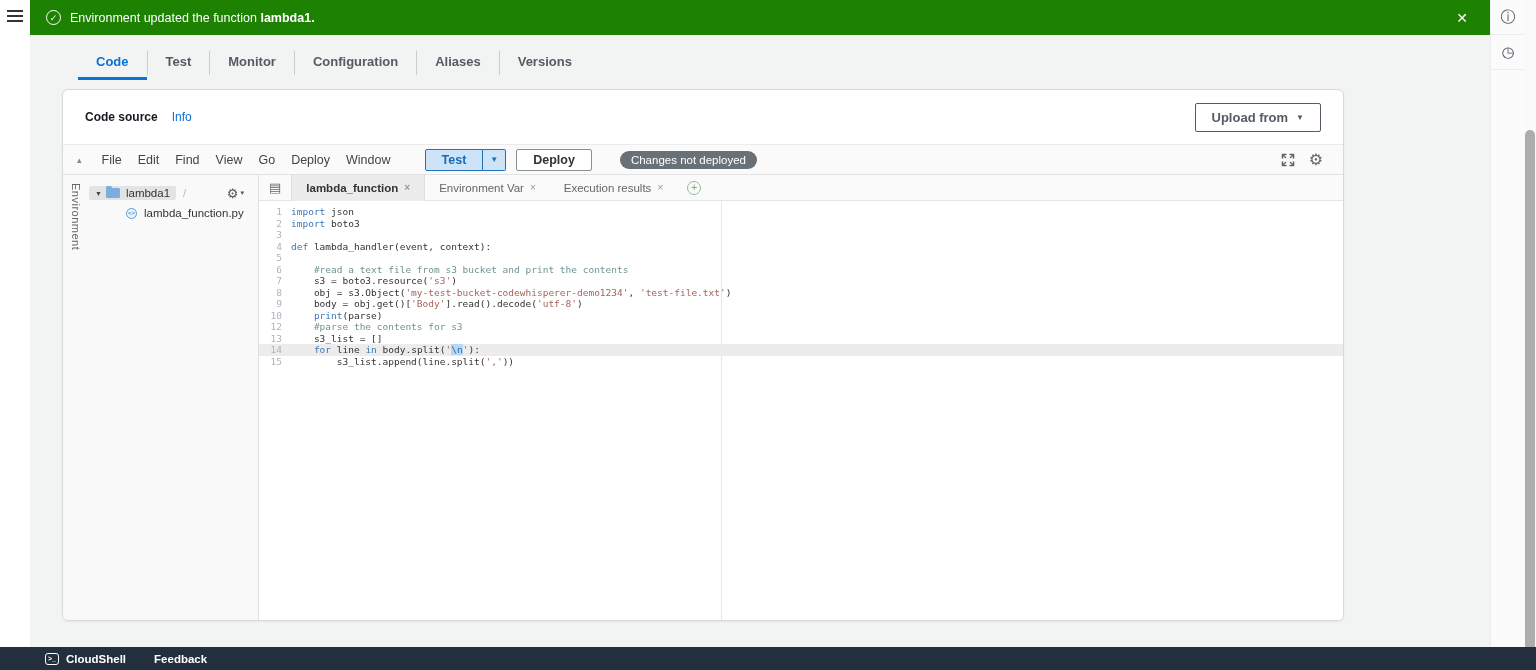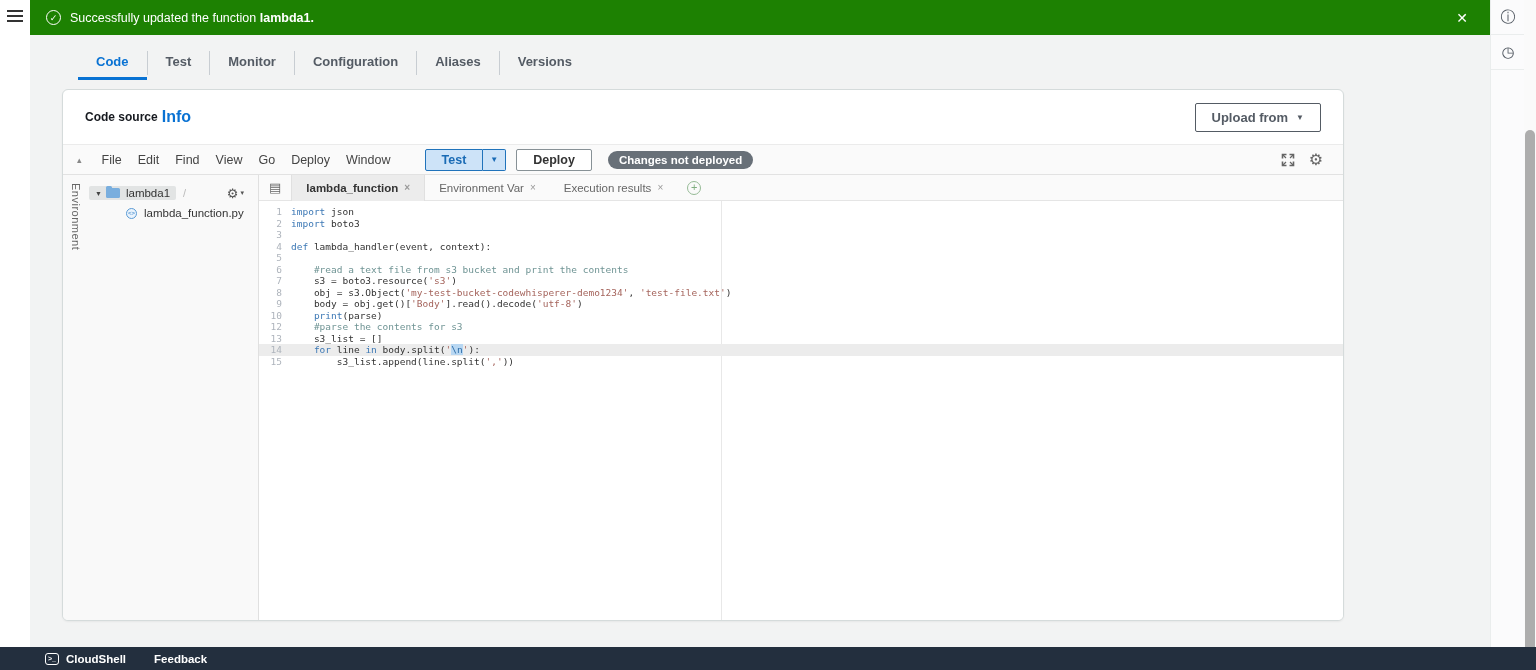--- a/index.html
+++ b/index.html
@@ -31,37 +31,37 @@
   .fn-tab { font-size:13px; font-weight:bold; color:#545b64; padding:8px 18px; cursor:pointer; white-space:nowrap;
             border-bottom:3px solid transparent; }
   .fn-tab.active { color:#0972d3; border-bottom-color:#0972d3; }
   .fn-tab-divider { width:1px; height:24px; background:#c8cdd2; }
 
   .card { margin:6px 0 0 32px; width:1282px; height:532px; background:#fff; border:1px solid #d5dbdb;
           border-radius:6px; position:relative; overflow:hidden; box-shadow:0 1px 2px rgba(0,0,0,0.05); }
 
   .card-header { height:54px; display:flex; align-items:center; padding:0 22px; }
   .card-title { font-size:12px; font-weight:bold; color:#16191f; }
-  .info-link { font-size:16px; font-weight:bold; color:#0972d3; margin-left:4px; cursor:pointer; }
+  .info-link { font-size:12px; font-weight:normal; color:#0972d3; margin-left:14px; cursor:pointer; }
   .upload-btn { margin-left:auto; border:1px solid #545b64; border-radius:2px; background:#fff; color:#545b64;
           font-weight:bold; font-size:13px; padding:6px 16px; cursor:pointer; display:flex; align-items:center; gap:8px; }
   .upload-btn .caret { font-size:8px; }
 
   .menu-row { height:31px; background:#fafafa; border-top:1px solid #ebebeb; border-bottom:1px solid #e2e2e2;
           display:flex; align-items:center; padding:0 14px; }
   .collapse-caret { color:#888; font-size:9px; margin-right:12px; cursor:pointer; }
   .menu-item { font-size:12.5px; color:#444; padding:4px 8px; cursor:pointer; }
   .test-split { display:flex; margin-left:26px; cursor:pointer; }
   .test-main { background:#cde3f8; border:1px solid #2073bb; color:#1a6bb5; font-weight:bold; font-size:12.5px;
           padding:3px 16px; border-radius:2px 0 0 2px; }
   .test-caret { background:#cde3f8; border:1px solid #2073bb; border-left:none; color:#1a6bb5; font-size:8px;
           padding:3px 7px; display:flex; align-items:center; border-radius:0 2px 2px 0; }
   .deploy-btn { margin-left:10px; background:#fff; border:1px solid #879196; color:#333; font-weight:bold;
           font-size:12.5px; padding:3px 16px; border-radius:2px; cursor:pointer; }
-  .status-badge { margin-left:16px; background:#687078; color:#fff; font-size:11.5px; font-weight:bold;
+  .status-badge { margin-left:28px; background:#687078; color:#fff; font-size:11.5px; font-weight:normal;
           padding:3px 11px; border-radius:10px; }
   .menu-right { margin-left:auto; display:flex; align-items:center; gap:14px; padding-right:6px; }
   .expand-icon svg { display:block; cursor:pointer; }
   .gear-icon { font-size:16px; color:#666; cursor:pointer; line-height:1; }
 
   .editor-body { display:flex; height:445px; }
   .left-panel { width:196px; border-right:1px solid #e0e0e0; background:#f9f9f9; display:flex; flex-direction:column; }
   .search-row { height:27px; display:flex; align-items:center; background:#f2f2f2; border-bottom:1px solid #e6e6e6; }
   .mag-wrap { width:28px; display:flex; justify-content:center; }
   .search-input { flex:1; margin-right:8px; height:19px; border:1px solid #cfcfcf; border-radius:2px; background:#fff;
@@ -124,21 +124,21 @@
   <div class="hamburger">
       <div></div>
       <div></div>
       <div></div>
     </div>
 </div>
 
 <div class="banner">
   <span class="check-circle">✓</span>
   <span class="msg">
-    <span>Successfully updated the function</span>&nbsp;<b>lambda1.</b>
+    <span>Environment updated the function</span>&nbsp;<b>lambda1.</b>
   </span>
   <span class="close">✕</span>
 </div>
 
 <div class="right-rail">
   <div class="rail-btn">ⓘ</div>
   <div class="rail-btn">◷</div>
 </div>
 <div class="page-scrollbar">
     <div class="thumb"></div>

